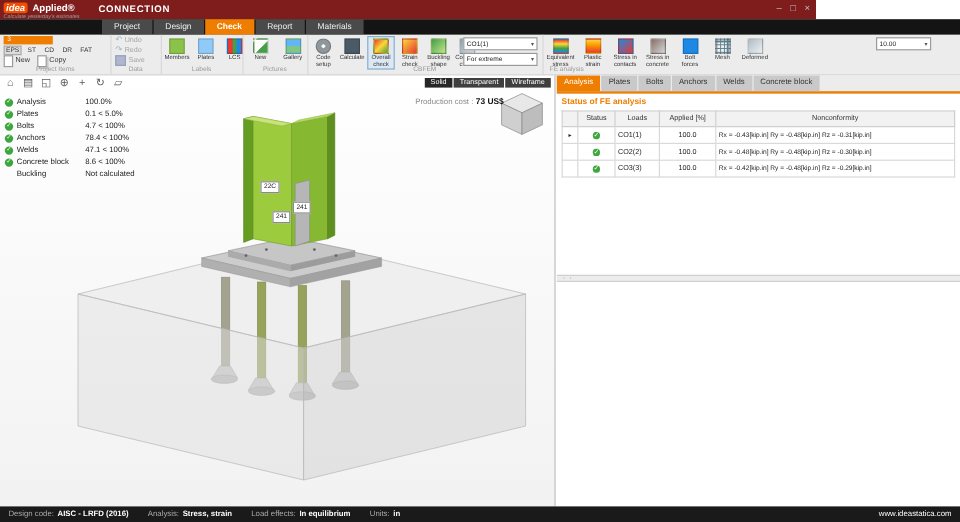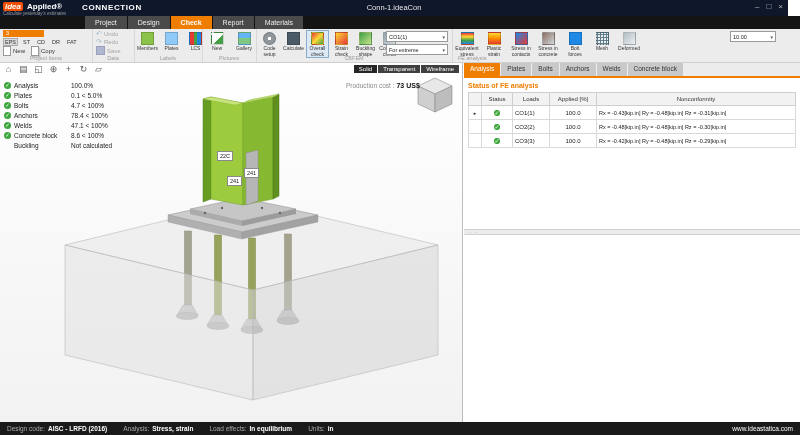--- a/index.html
+++ b/index.html
@@ -1,20 +1,20 @@
 <!DOCTYPE html>
 <html><head>
 <meta charset="utf-8">
 <style>
   html,body{margin:0;padding:0;background:#888;}
   .app{position:relative;width:800px;height:435px;background:#fff;overflow:hidden;
        font-family:"Liberation Sans",sans-serif;font-size:7px;color:#222;}
 
   
-  .titlebar{position:absolute;left:0;top:0;width:788px;height:16px;background:#0f172a;color:#fff;}
+  .titlebar{position:absolute;left:0;top:0;width:680px;height:16px;background:#7f1d1d;color:#fff;}
   .logo-box{position:absolute;left:3px;top:2px;background:#f04e00;color:#fff;font-weight:bold;
             font-style:italic;font-size:8px;line-height:9px;padding:0 2px;border-radius:2px;}
   .logo-statica{position:absolute;left:27px;top:2px;font-size:8px;font-weight:bold;}
   .tagline{position:absolute;left:3px;top:11px;font-size:4.5px;color:#9a9a9a;font-style:italic;white-space:nowrap;}
   .app-name{position:absolute;left:82px;top:3px;font-size:8px;font-weight:bold;letter-spacing:.6px;}
   .doc-title{position:absolute;left:0;right:0;top:3px;text-align:center;font-size:7.5px;color:#e6e6e6;}
   .win-controls{position:absolute;right:5px;top:2px;display:flex;gap:7px;color:#bdbdbd;font-size:8px;}
   .win-controls span{cursor:default;}
 
   
@@ -143,21 +143,20 @@
 </head>
 <body>
 
 <div class="app">
 
   <div class="titlebar">
     <span class="logo-box">idea</span>
     <span class="logo-statica">Applied®</span>
     <span class="tagline">Calculate yesterday's estimates</span>
     <span class="app-name">CONNECTION</span>
-    <div class="doc-title">Conn-1.ideaCon</div>
     <div class="win-controls">
       <span>–</span>
       <span>□</span>
       <span>×</span>
     </div>
   </div>
 
   <div class="tabstrip">
     <span class="rtab">Project</span>
     <span class="rtab">Design</span>

